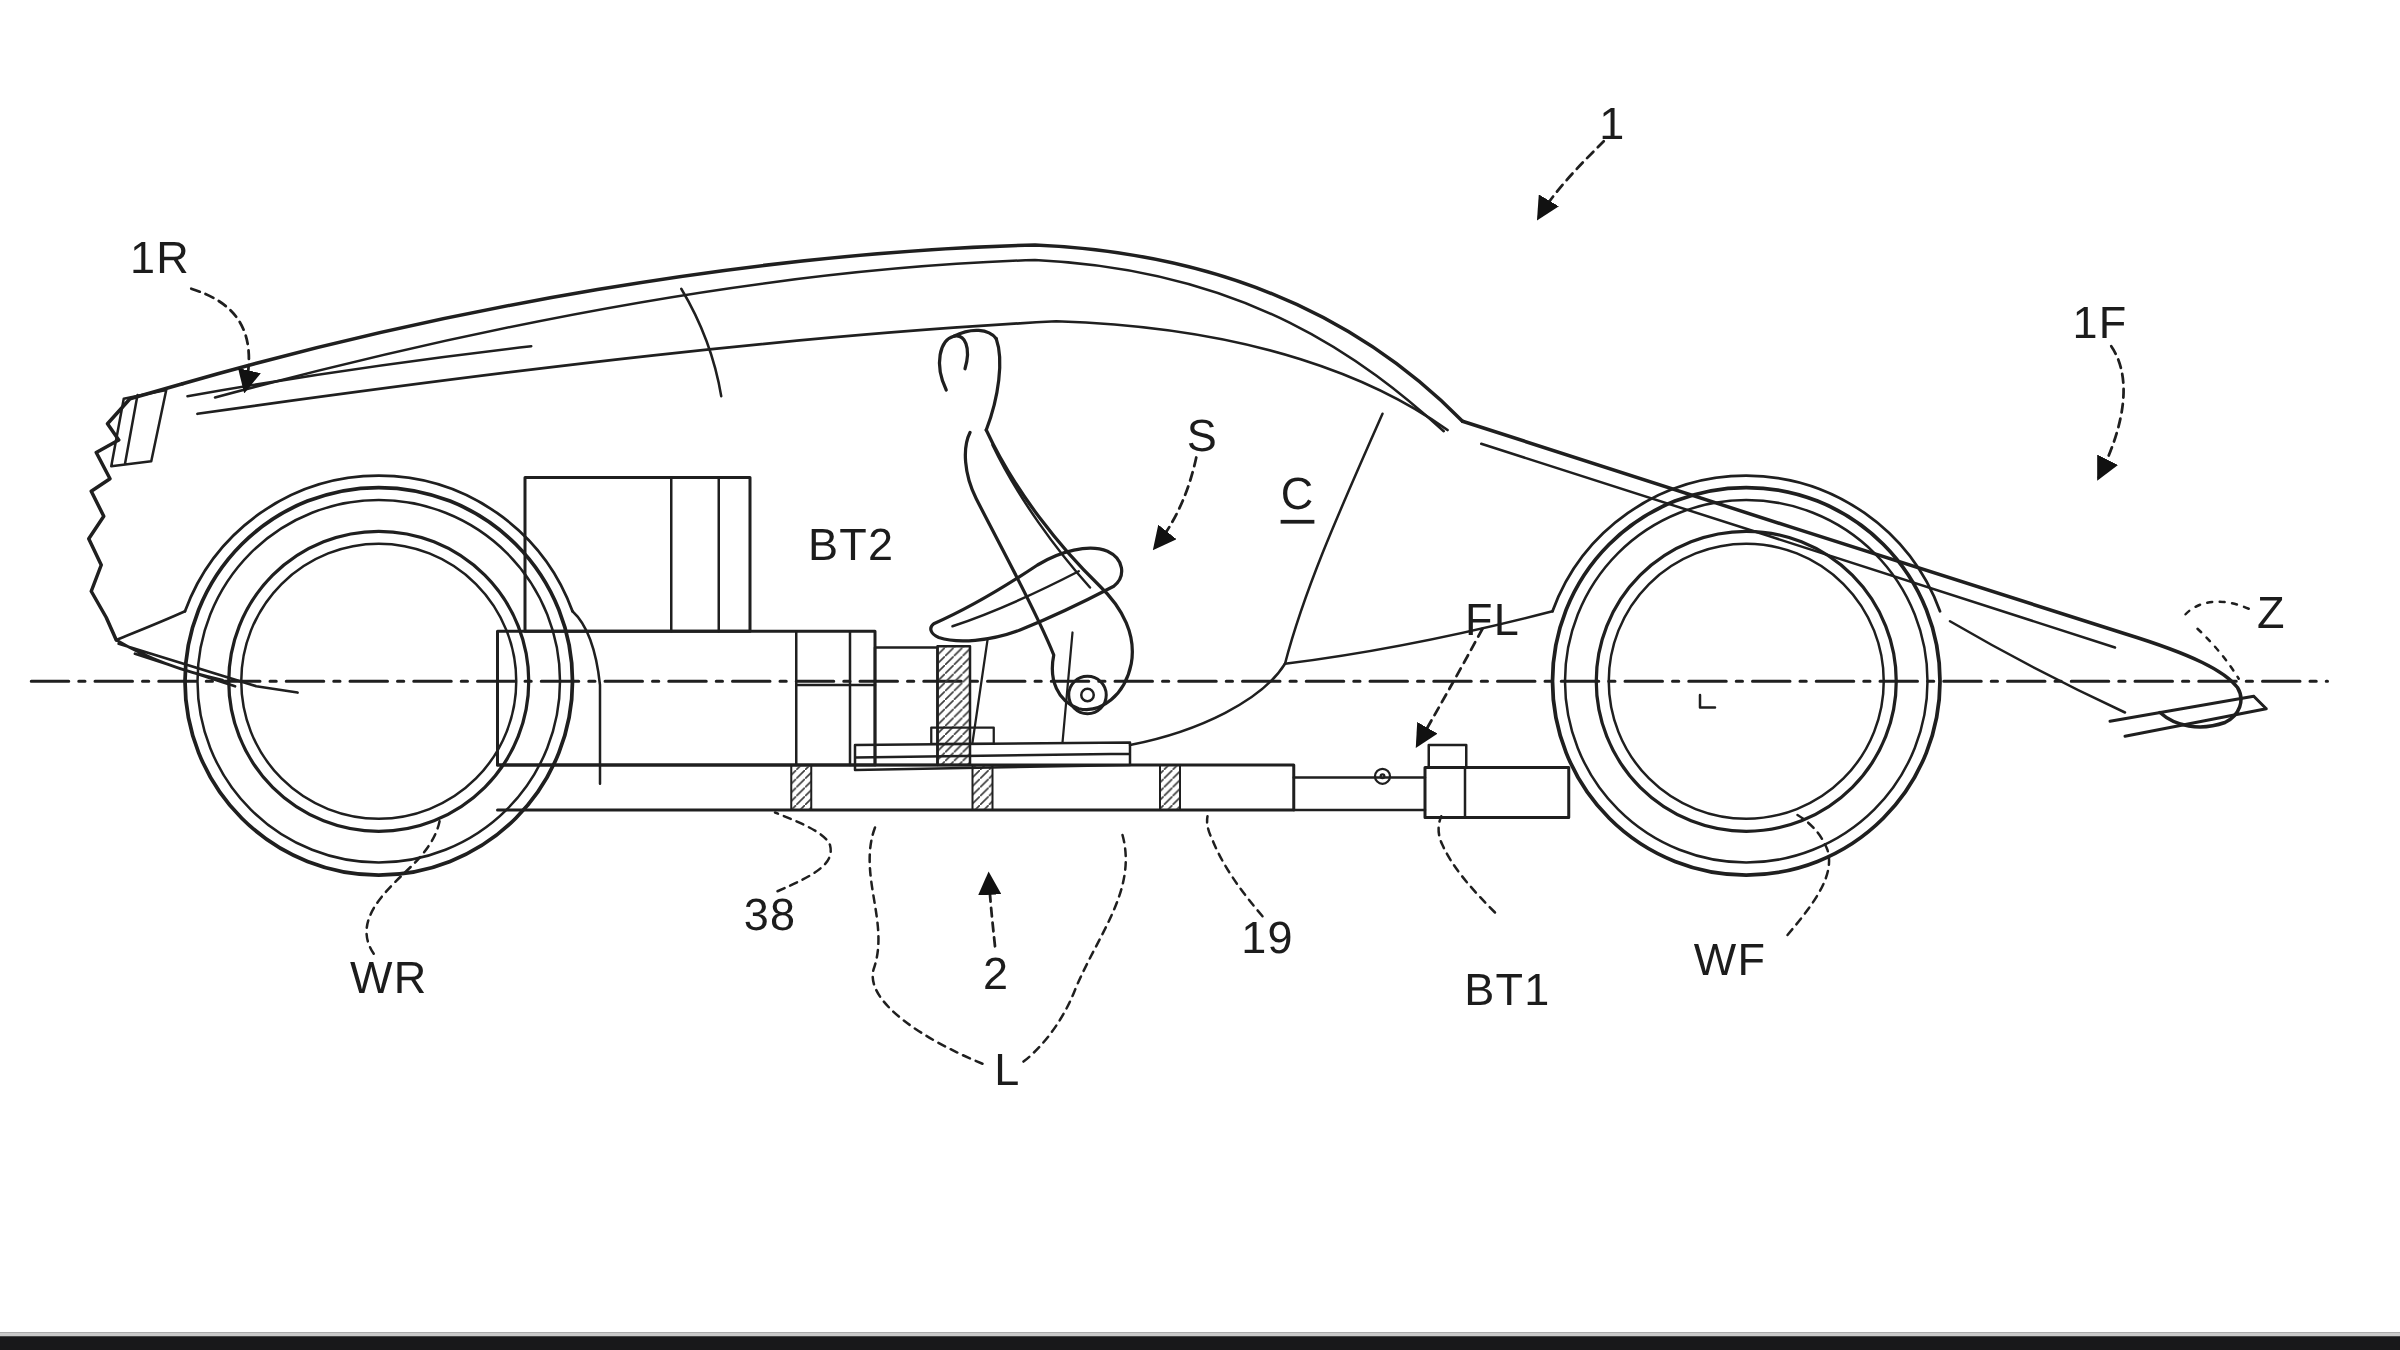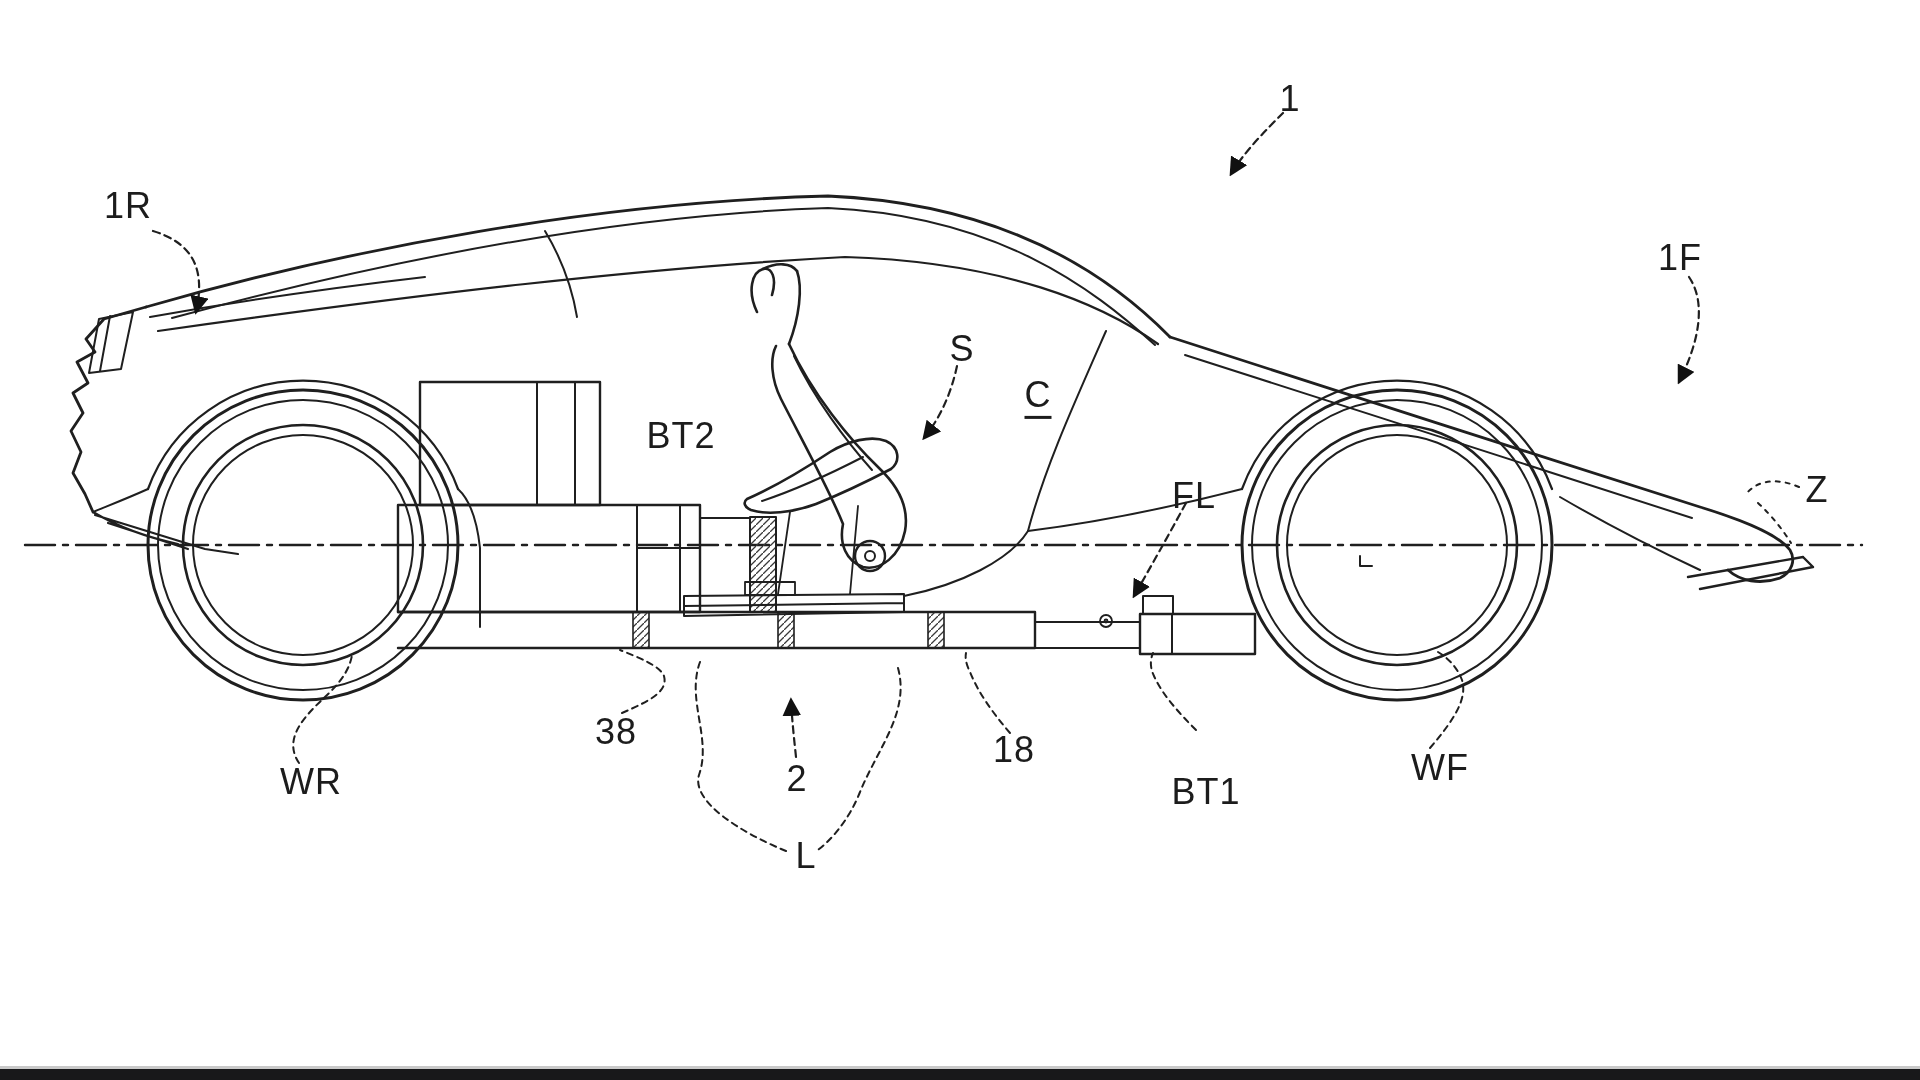--- a/index.html
+++ b/index.html
@@ -155,18 +155,18 @@
   <div class="ref-label" style="left:1680px;top:258px">1F</div>
   <div class="ref-label" style="left:962px;top:349px">S</div>
   <div class="ref-label underlined" style="left:1038px;top:400px">C</div>
   <div class="ref-label" style="left:681px;top:436px">BT2</div>
   <div class="ref-label" style="left:1194px;top:496px">FL</div>
   <div class="ref-label" style="left:1817px;top:490px">Z</div>
   <div class="ref-label" style="left:616px;top:732px">38</div>
   <div class="ref-label" style="left:311px;top:782px">WR</div>
   <div class="ref-label" style="left:797px;top:779px">2</div>
   <div class="ref-label" style="left:806px;top:856px">L</div>
-  <div class="ref-label" style="left:1014px;top:750px">18</div>
+  <div class="ref-label" style="left:1014px;top:750px">19</div>
   <div class="ref-label" style="left:1206px;top:792px">BT1</div>
-  <div class="ref-label" style="left:1440px;top:768px">WF</div>
+  <div class="ref-label" style="left:1384px;top:768px">WF</div>
 
   <div id="bottom-bar" style="background: rgb(24, 24, 26);"></div>
 </div>
 
 </body></html>

